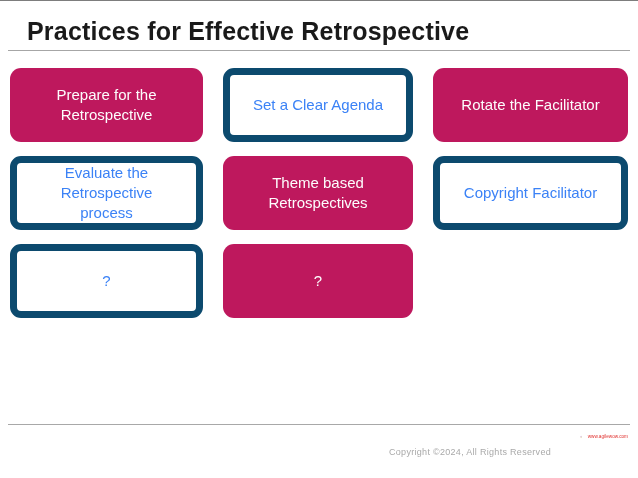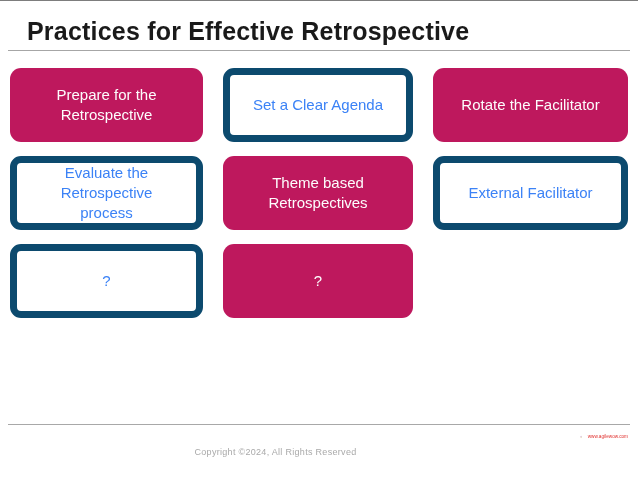--- a/index.html
+++ b/index.html
@@ -46,21 +46,21 @@
     background: #ffffff;
     border: 7px solid #0c4a6e;
     color: #3b82f6;
   }
   .footer-divider {
     position: absolute; left: 8px; top: 424px; width: 622px; height: 1px;
     background: #a8a8a8;
   }
   .copyright {
     position: absolute; left: 0; top: 447px; width: 551px;
-    text-align: center;
+    text-align: right;
     font-size: 9px; color: #a9a9a9; letter-spacing: 0.3px;
   }
   .logo-wrap {
     position: absolute; right: 4px; top: 416px; width: 54px;
     display: flex; flex-direction: row; align-items: center;
   }
   .logo-url {
     font-size: 6px; color: #e0312f; white-space: nowrap;
     transform: scale(0.78); transform-origin: center top;
     margin-top: -1px;
@@ -73,21 +73,21 @@
 
 <h1 class="slide-title">Practices for Effective Retrospective</h1>
 <div class="title-divider"></div>
 
 <div class="cards-grid">
   <div class="card solid">Prepare for the Retrospective</div>
   <div class="card outline">Set a Clear Agenda</div>
   <div class="card solid">Rotate the Facilitator</div>
   <div class="card outline">Evaluate the Retrospective process</div>
   <div class="card solid">Theme based Retrospectives</div>
-  <div class="card outline">External Facilitator</div>
+  <div class="card outline">Copyright Facilitator</div>
   <div class="card outline">?</div>
   <div class="card solid">?</div>
 </div>
 
 <div class="footer-divider"></div>
 <div class="copyright">Copyright ©2024, All Rights Reserved</div>
 
 <div class="logo-wrap">
   <svg width="52" height="42" viewBox="0 0 52 42" aria-hidden="true">
 

